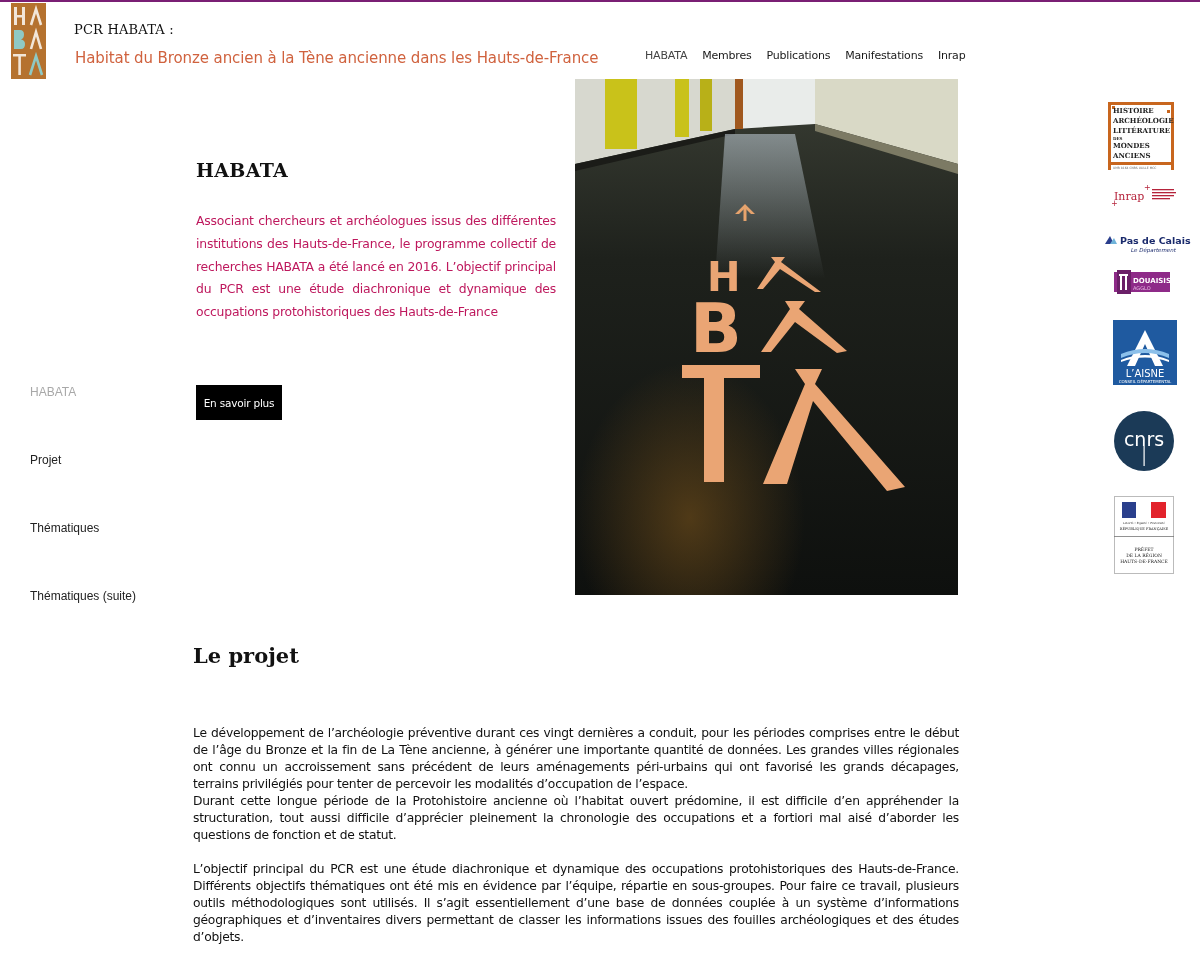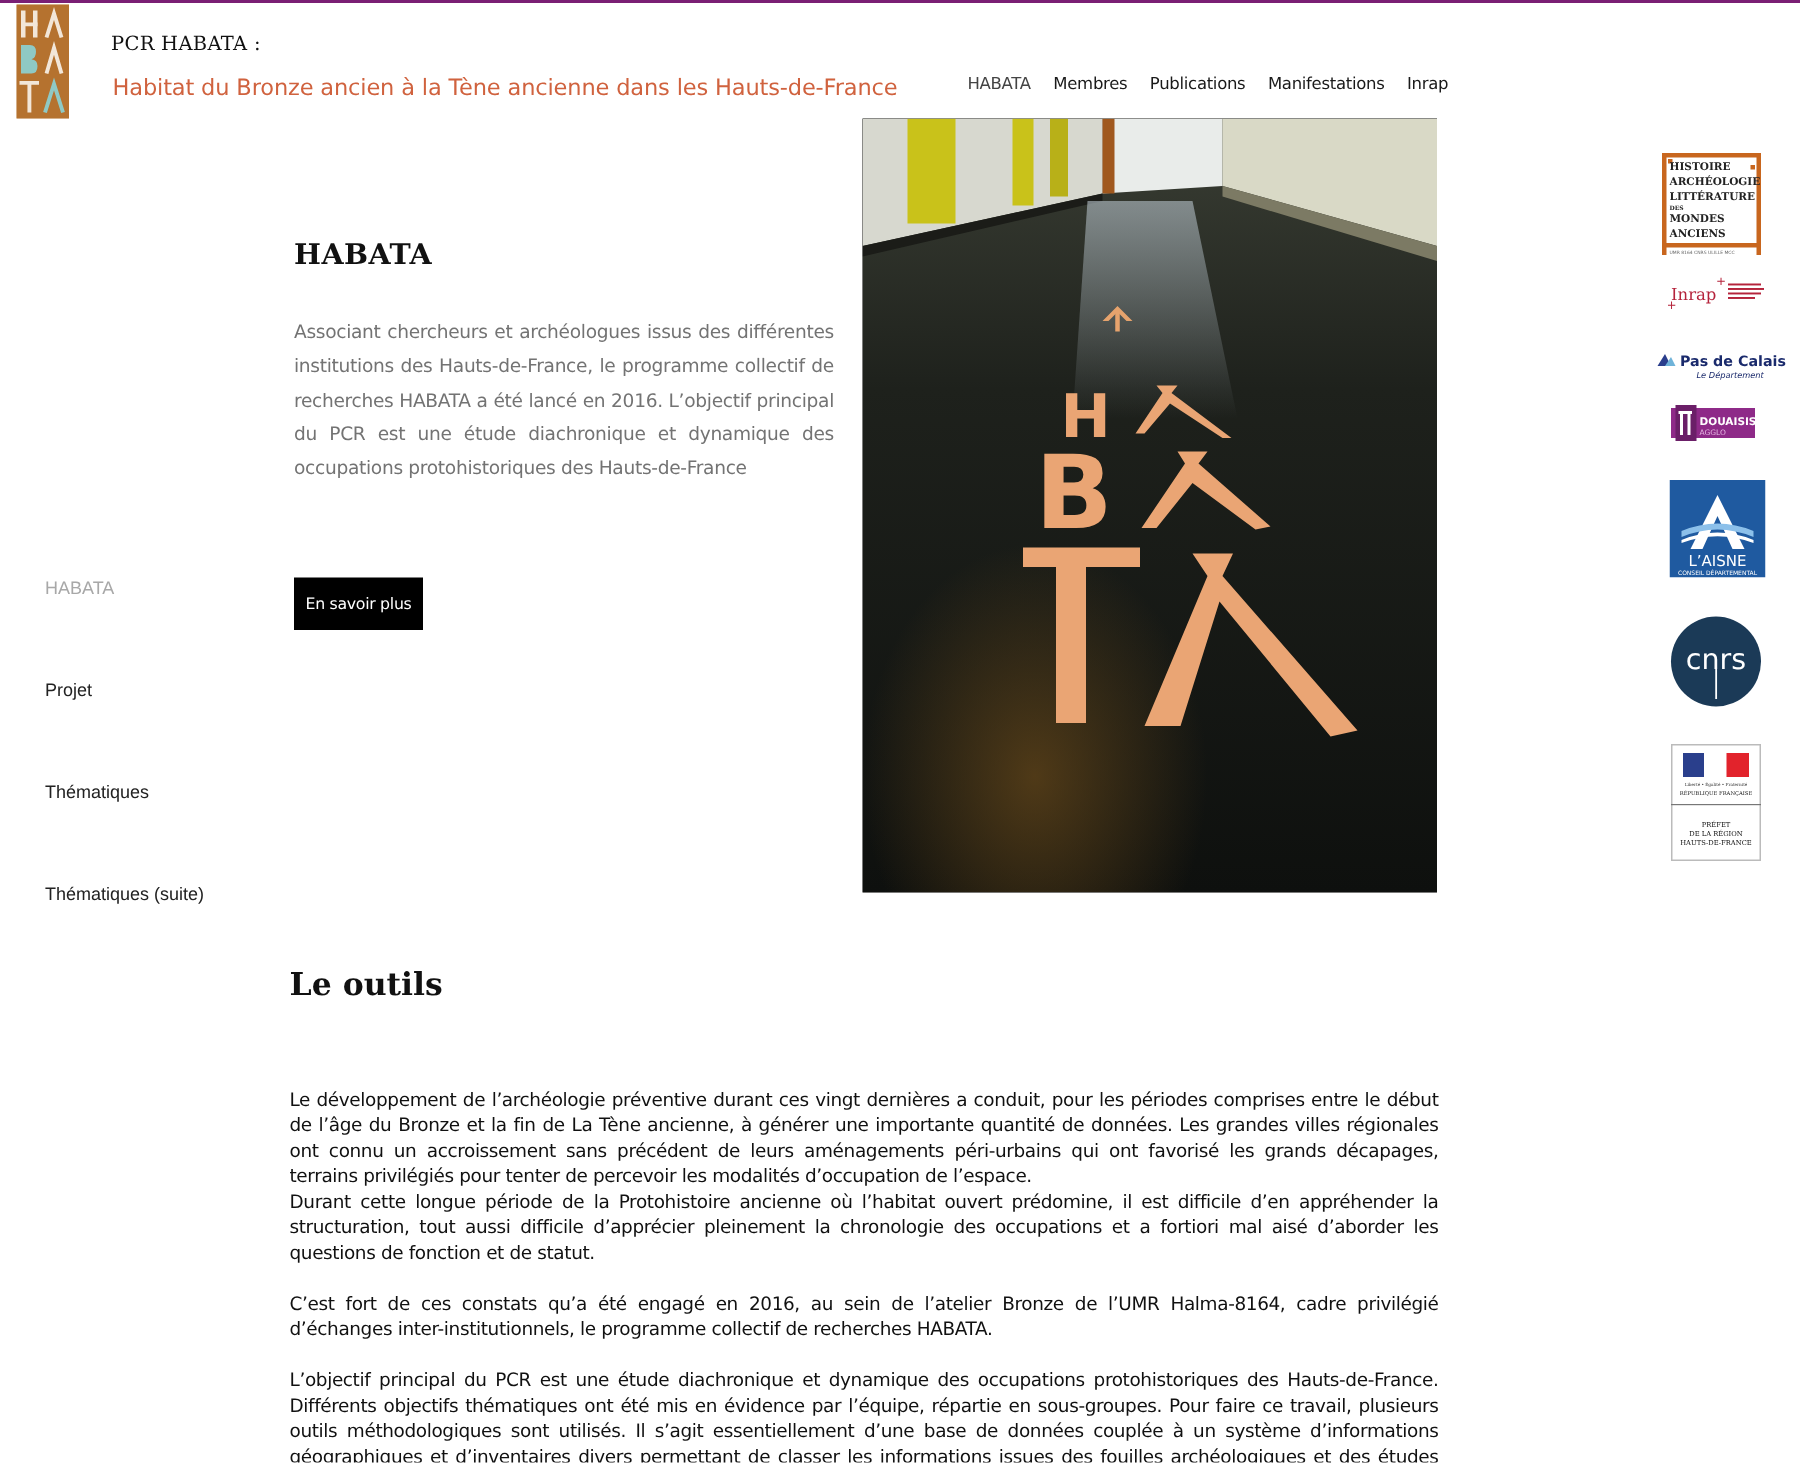--- a/index.html
+++ b/index.html
@@ -17,21 +17,21 @@
   .nav a { font-family: "DejaVu Sans", sans-serif; font-size: 11px; color: #1a1a1a; text-decoration: none; margin-right: 15px; letter-spacing: -0.2px; }
   .nav a.active { color: #444; }
 
   
   .sidenav { position: absolute; left: 30px; top: 385px; }
   .sidenav a { display: block; position: absolute; left: 0; white-space: nowrap; font-family: "Liberation Sans", sans-serif; font-size: 12px; color: #222; text-decoration: none; }
   .sidenav a.active { color: #a8a8a8; }
 
   
   .intro-title { position: absolute; left: 196px; top: 159px; font-family: "DejaVu Serif", serif; font-size: 19px; color: #111; letter-spacing: 0.3px; }
-  .intro-text { position: absolute; left: 196px; top: 210px; width: 360px; font-family: "DejaVu Sans", sans-serif; font-size: 12.4px; line-height: 22.8px; color: #737373; text-align: justify; letter-spacing: -0.2px; }
+  .intro-text { position: absolute; left: 196px; top: 210px; width: 360px; font-family: "DejaVu Sans", sans-serif; font-size: 12.4px; line-height: 22.8px; color: #be185d; text-align: justify; letter-spacing: -0.2px; }
   .cta { position: absolute; left: 196px; top: 385px; width: 86px; height: 35px; background: #000; color: #fff; border: none; font-family: "DejaVu Sans", sans-serif; font-size: 10.5px; letter-spacing: -0.2px; cursor: pointer; }
 
   
   .photo { position: absolute; left: 575px; top: 79px; width: 383px; height: 516px; overflow: hidden; background: #141513; }
 
   
   .sponsors { position: absolute; left: 1100px; top: 95px; width: 95px; }
   .sponsor { position: absolute; }
 
   
@@ -229,19 +229,18 @@
       <text x="30" y="28" text-anchor="middle" font-size="2.8" fill="#333" font-family="DejaVu Serif, serif">Liberté • Égalité • Fraternité</text>
       <text x="30" y="34" text-anchor="middle" font-size="3.5" fill="#111" font-family="DejaVu Serif, serif">RÉPUBLIQUE FRANÇAISE</text>
       <rect x="0" y="40" width="60" height="0.8" fill="#777"></rect>
       <text x="30" y="55" text-anchor="middle" font-size="4.5" fill="#111" font-family="DejaVu Serif, serif">PRÉFET</text>
       <text x="30" y="61" text-anchor="middle" font-size="4.5" fill="#111" font-family="DejaVu Serif, serif">DE LA RÉGION</text>
       <text x="30" y="67" text-anchor="middle" font-size="4.5" fill="#111" font-family="DejaVu Serif, serif">HAUTS-DE-FRANCE</text>
     </svg>
   </div>
 </div>
 
-<h2 class="projet-title">Le outils</h2>
+<h2 class="projet-title">Le projet</h2>
 <div class="projet-body">
   <p class="tight">Le développement de l’archéologie préventive durant ces vingt dernières a conduit, pour les périodes comprises entre le début de l’âge du Bronze et la fin de La Tène ancienne, à générer une importante quantité de données. Les grandes villes régionales ont connu un accroissement sans précédent de leurs aménagements péri-urbains qui ont favorisé les grands décapages, terrains privilégiés pour tenter de percevoir les modalités d’occupation de l’espace.</p>
   <p>Durant cette longue période de la Protohistoire ancienne où l’habitat ouvert prédomine, il est difficile d’en appréhender la structuration, tout aussi difficile d’apprécier pleinement la chronologie des occupations et a fortiori mal aisé d’aborder les questions de fonction et de statut.</p>
-  <p>C’est fort de ces constats qu’a été engagé en 2016, au sein de l’atelier Bronze de l’UMR Halma-8164, cadre privilégié d’échanges inter-institutionnels, le programme collectif de recherches HABATA.</p>
   <p>L’objectif principal du PCR est une étude diachronique et dynamique des occupations protohistoriques des Hauts-de-France. Différents objectifs thématiques ont été mis en évidence par l’équipe, répartie en sous-groupes. Pour faire ce travail, plusieurs outils méthodologiques sont utilisés. Il s’agit essentiellement d’une base de données couplée à un système d’informations géographiques et d’inventaires divers permettant de classer les informations issues des fouilles archéologiques et des études d’objets.</p>
 </div>
 
 </body></html>

